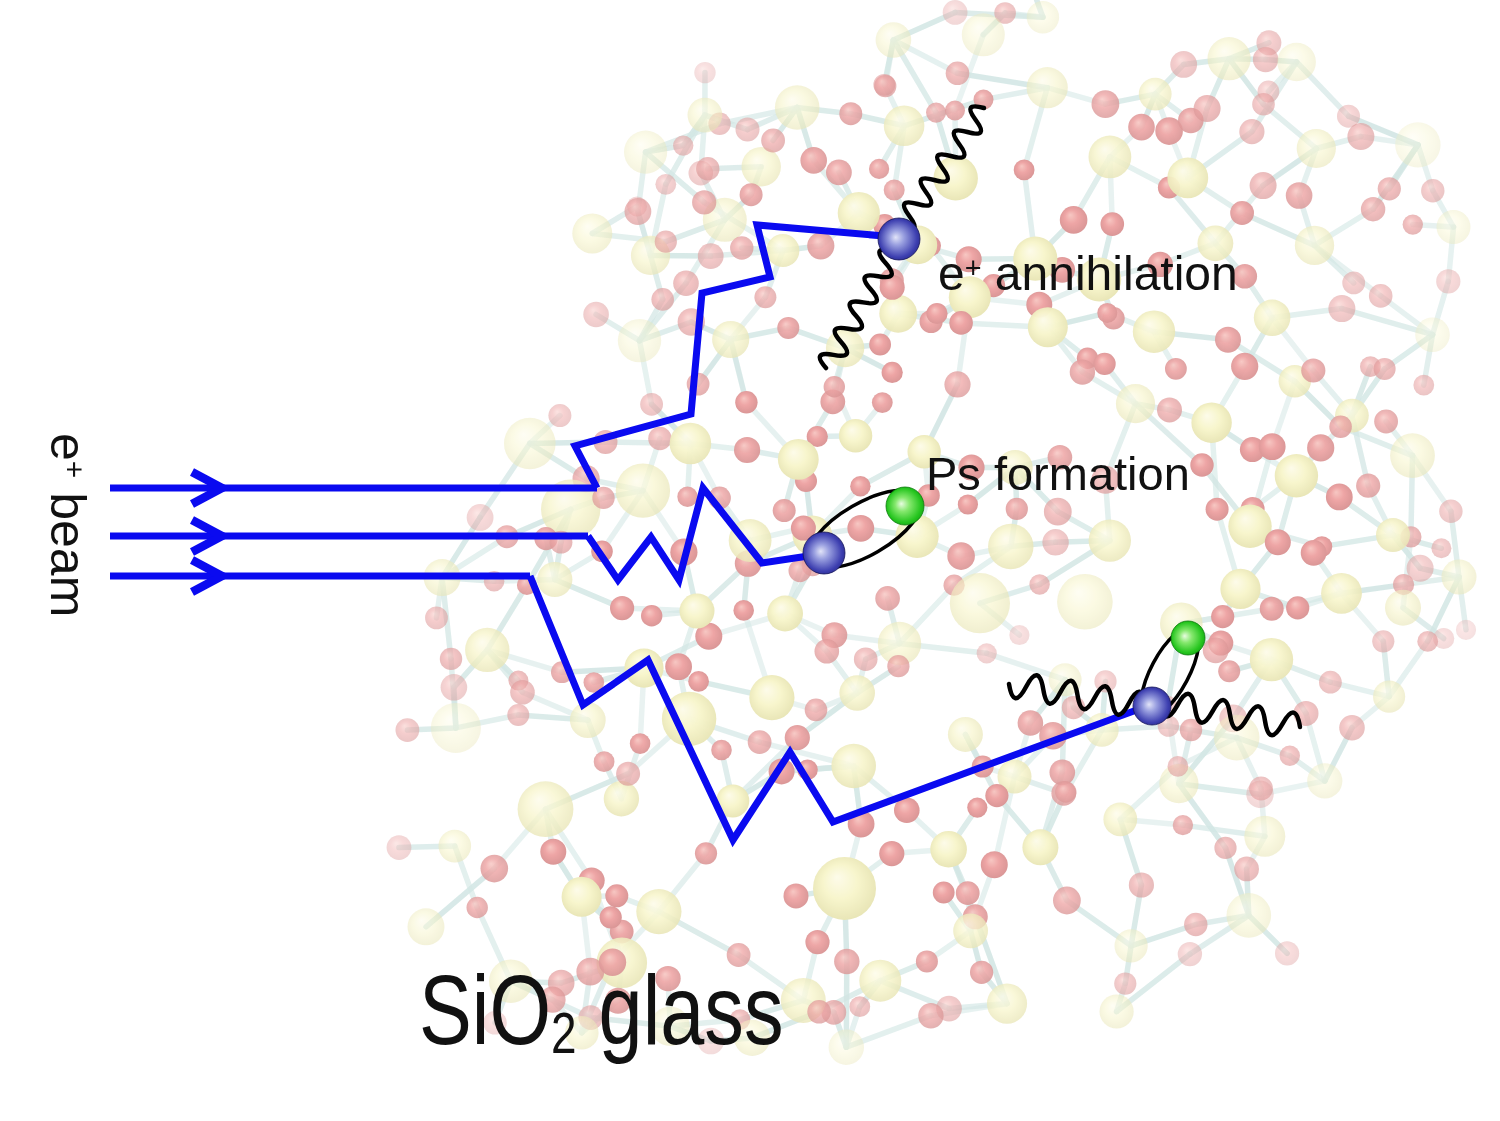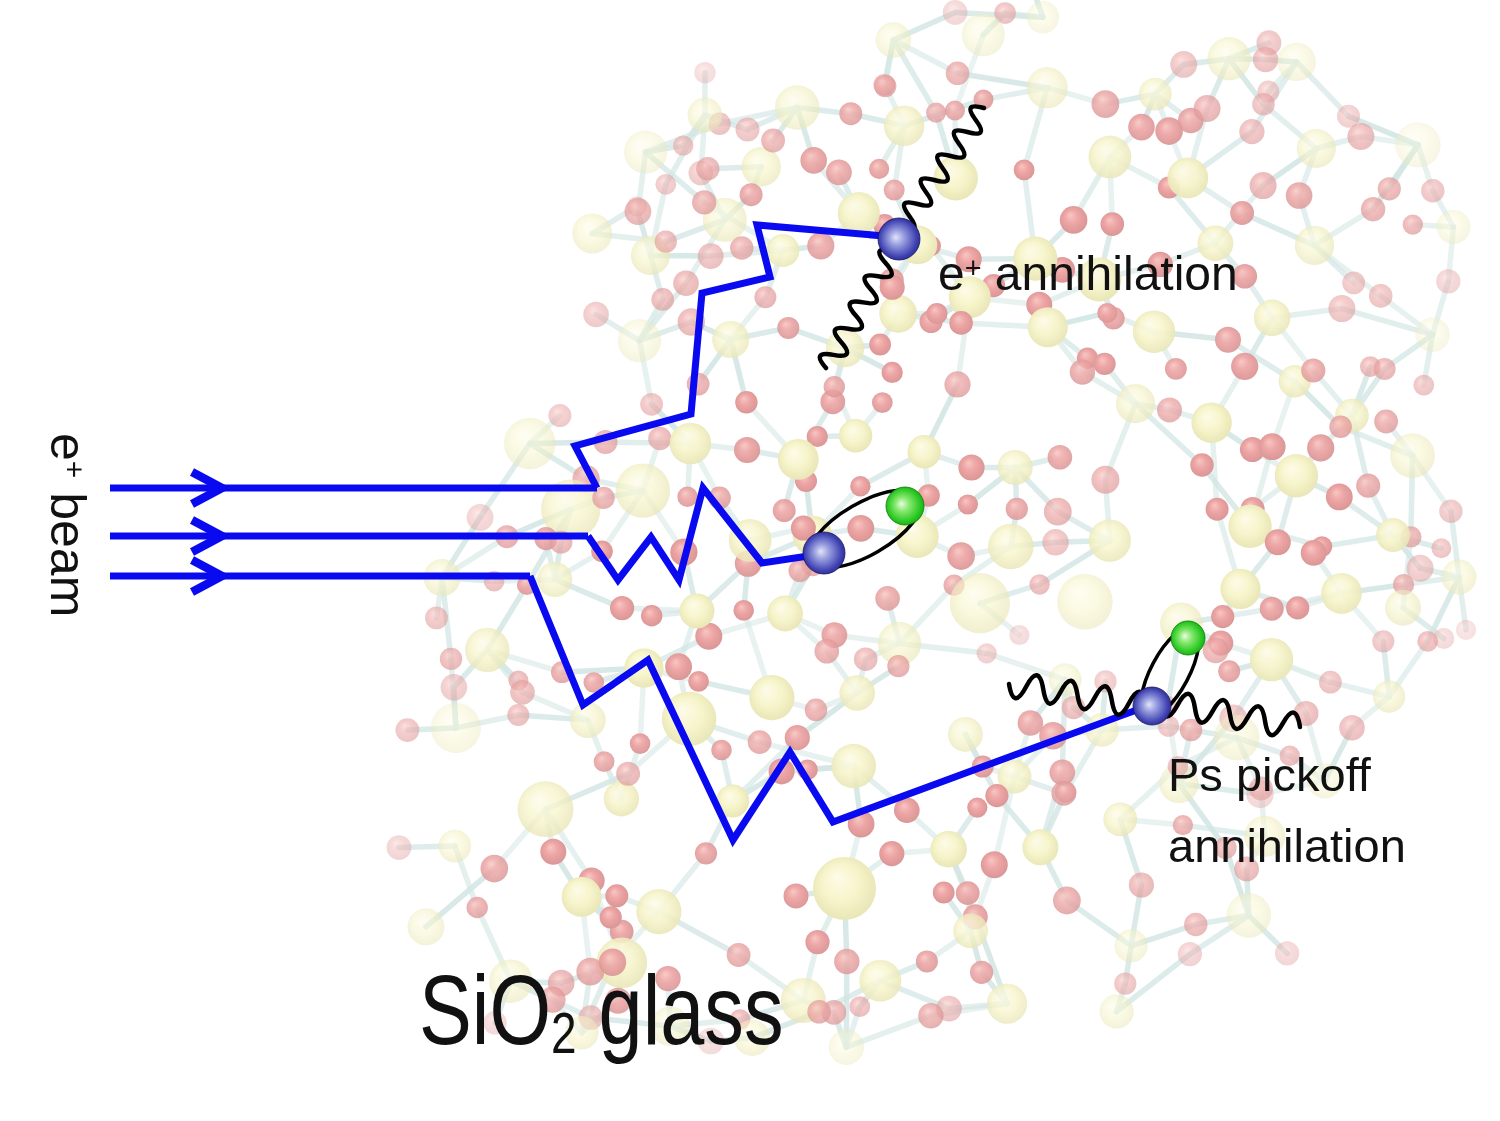--- a/index.html
+++ b/index.html
@@ -902,23 +902,20 @@
     </svg>
 
   <div class="label" id="label-beam" style="color: rgb(17, 17, 17);">
     <span>e</span><sup>+</sup><span> beam</span>
   </div>
 
   <div class="label" id="label-annihilation" style="color: rgb(17, 17, 17);">
     <span>e</span><sup>+</sup><span> annihilation</span>
   </div>
 
+  <div class="label" id="label-ps-formation" style="color: rgb(17, 17, 17);">Ps formation</div>
 
-  <div class="label" id="label-ps-pickoff" style="color: rgb(17, 17, 17);">
-    <div>Ps pickoff</div>
-    <div>annihilation</div>
-  </div>
 
   <div class="label" id="label-material" style="color: rgb(17, 17, 17);">
     <span>SiO</span><sub>2</sub><span> glass</span>
   </div>
 
 </div>
 
 </body></html>

